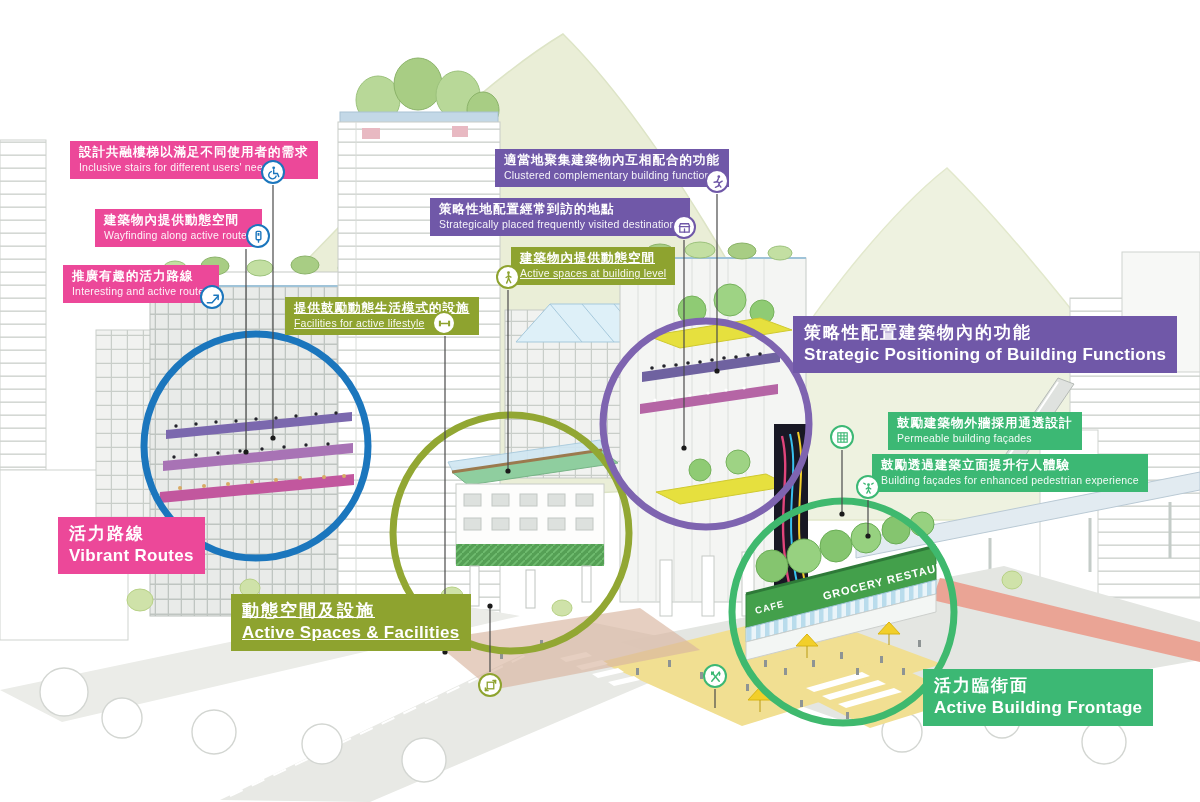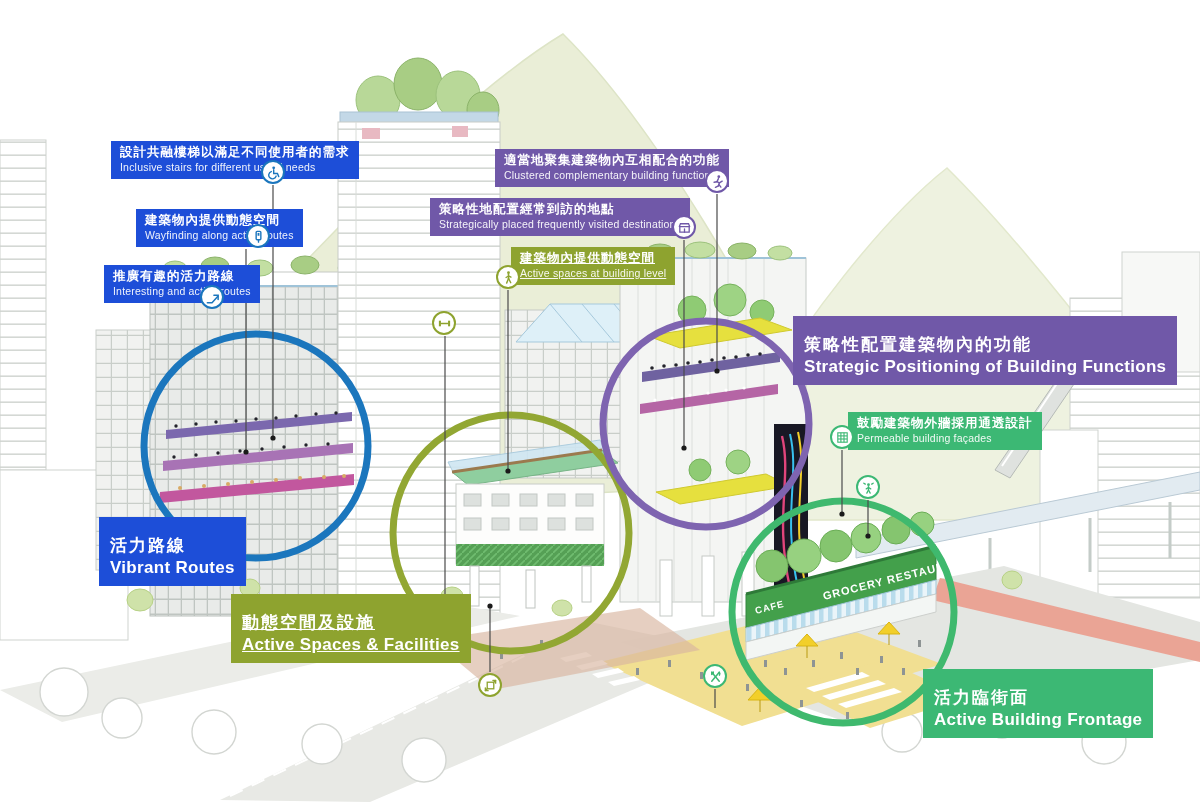--- a/index.html
+++ b/index.html
@@ -3,24 +3,24 @@
 <meta charset="utf-8">
 <style>
   html,body{margin:0;padding:0;background:#fff;}
   .stage{position:relative;width:1200px;height:802px;overflow:hidden;background:#fff;
          font-family:"Liberation Sans","DejaVu Sans",sans-serif;}
   .scene{position:absolute;left:0;top:0;}
   
   .note{position:absolute;color:#fff;padding:4px 9px 5px 9px;white-space:nowrap;line-height:1.25;z-index:30;}
   .note .zh{font-size:12.5px;font-weight:bold;letter-spacing:1px;}
   .note .en{font-size:10.5px;font-weight:normal;opacity:.93;letter-spacing:.2px;}
-  .heading{position:absolute;color:#fff;padding:18px 11px 7px 11px;white-space:nowrap;line-height:1.3;z-index:30;}
+  .heading{position:absolute;color:#fff;padding:6px 11px 7px 11px;white-space:nowrap;line-height:1.3;z-index:30;}
   .heading .zh{font-size:17px;font-weight:bold;letter-spacing:2px;}
   .heading .en{font-size:17px;font-weight:bold;letter-spacing:.3px;}
-  .c-blue{background:#1d4ed8;margin-left:41px;}
+  .c-blue{background:#ec4899;}
   .c-olive{background:#8ea32f;text-decoration:underline;}
   .c-purple{background:#7058a8;}
   .c-green{background:#3cb874;}
   
   .badge{position:absolute;width:24px;height:24px;border-radius:50%;background:#fff;
          display:flex;align-items:center;justify-content:center;z-index:31;box-sizing:border-box;}
   .badge svg{width:15px;height:15px;display:block;}
   .b-blue{border:2px solid #1b76bd;color:#1b76bd;}
   .b-olive{border:2px solid #8ea32f;color:#8ea32f;}
   .b-purple{border:2px solid #7058a8;color:#7058a8;}
@@ -335,35 +335,43 @@
     <div class="en">Inclusive stairs for different users' needs</div>
   </div>
   <div class="note c-blue" style="left:95px;top:209px">
     <div class="zh">建築物內提供動態空間</div>
     <div class="en">Wayfinding along active routes</div>
   </div>
   <div class="note c-blue" style="left:63px;top:265px">
     <div class="zh">推廣有趣的活力路線</div>
     <div class="en">Interesting and active routes</div>
   </div>
+  <div class="note c-olive" style="left:285px;top:297px">
+    <div class="zh">提供鼓勵動態生活模式的設施</div>
+    <div class="en">Facilities for active lifestyle</div>
+  </div>
   <div class="note c-purple" style="left:495px;top:149px">
     <div class="zh">適當地聚集建築物內互相配合的功能</div>
     <div class="en">Clustered complementary building functions</div>
   </div>
   <div class="note c-purple" style="left:430px;top:198px">
     <div class="zh">策略性地配置經常到訪的地點</div>
     <div class="en">Strategically placed frequently visited destinations</div>
   </div>
   <div class="note c-olive" style="left:511px;top:247px">
     <div class="zh">建築物內提供動態空間</div>
     <div class="en">Active spaces at building level</div>
   </div>
-  <div class="note c-green" style="left:848px;top:412px">
+  <div class="note c-green" style="left:888px;top:412px">
     <div class="zh">鼓勵建築物外牆採用通透設計</div>
     <div class="en">Permeable building façades</div>
+  </div>
+  <div class="note c-green" style="left:872px;top:454px">
+    <div class="zh">鼓勵透過建築立面提升行人體驗</div>
+    <div class="en">Building façades for enhanced pedestrian experience</div>
   </div>
 
   <div class="heading c-blue" style="left:58px;top:517px">
     <div class="zh">活力路線</div>
     <div class="en">Vibrant Routes</div>
   </div>
   <div class="heading c-olive" style="left:231px;top:594px">
     <div class="zh">動態空間及設施</div>
     <div class="en">Active Spaces &amp; Facilities</div>
   </div>

